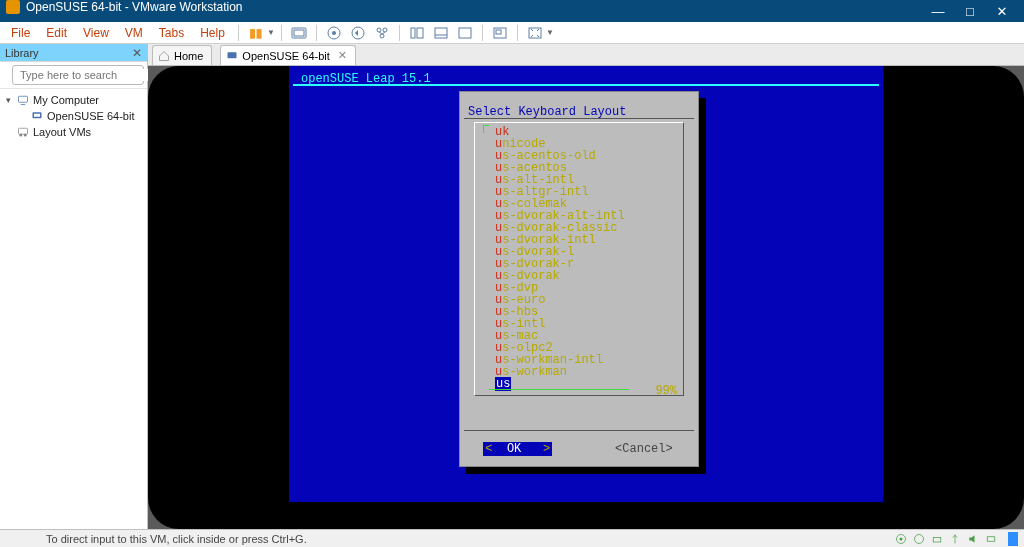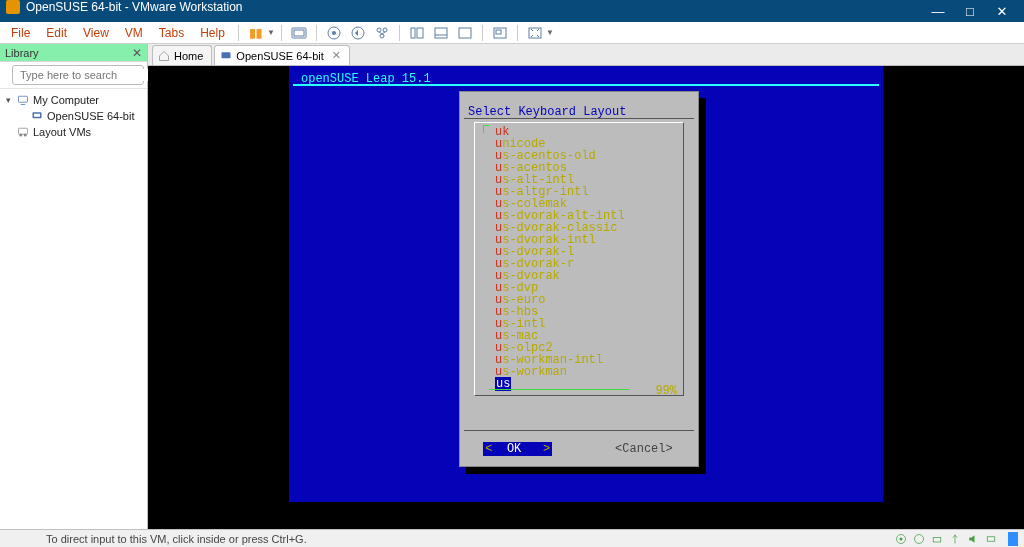--- a/index.html
+++ b/index.html
@@ -67,21 +67,21 @@
   
   .sidebar {
     width: 148px;
     background: #fff;
     border-right: 1px solid #c0c0c0;
     display: flex;
     flex-direction: column;
   }
   .sidebar-header {
     height: 18px;
-    background: #86efac;
+    background: #7dd3fc;
     border-bottom: 1px solid #d8d8d8;
     display: flex;
     align-items: center;
     padding: 0 5px;
     font-size: 11px;
     color: #333;
   }
   .sidebar-header .title { flex: 1; }
   .sidebar-header .close { font-size: 12px; color: #555; }
   .sidebar-search {
@@ -125,21 +125,21 @@
     flex-direction: column;
     background: #5a5a5a;
   }
   .tabstrip {
     height: 22px;
     background: #ebebeb;
     border-bottom: 1px solid #bdbdbd;
     display: flex;
     align-items: flex-end;
     padding-left: 4px;
-    gap: 2px;
+    gap: 8px;
   }
   .tab {
     height: 20px;
     background: #f5f5f5;
     border: 1px solid #bdbdbd;
     border-bottom: none;
     border-radius: 3px 3px 0 0;
     display: flex; align-items: center;
     padding: 0 8px 0 5px;
     font-size: 11px;
@@ -148,20 +148,21 @@
   .tab.active { background: #fff; }
   .tab .ticon { width: 12px; height: 12px; }
   .tab .close { font-size: 11px; color: #888; margin-left: 4px; }
   
   .vmview {
     flex: 1;
     background: #000;
     display: flex;
     justify-content: center;
     align-items: flex-start;
+    border-radius: 31px;
   }
   .vmscreen {
     width: 594px;
     height: 436px;
     background: #0403b8;
     margin-top: 0;
     position: relative;
     font-family: "Courier New", monospace;
     font-size: 12px;
   }

